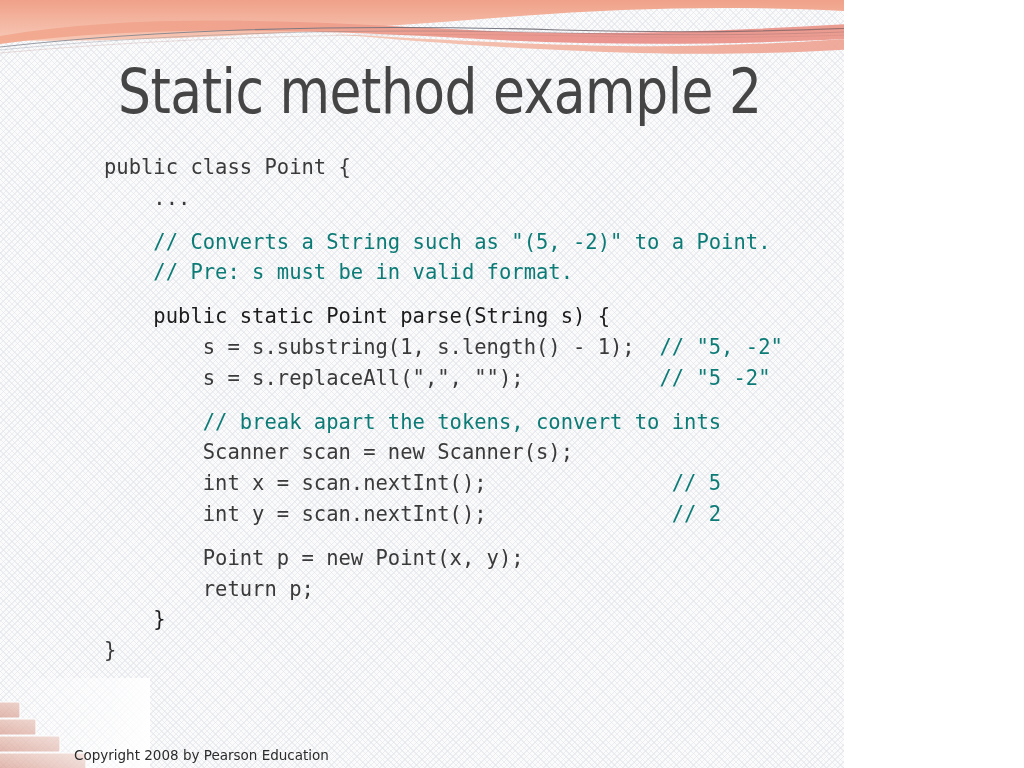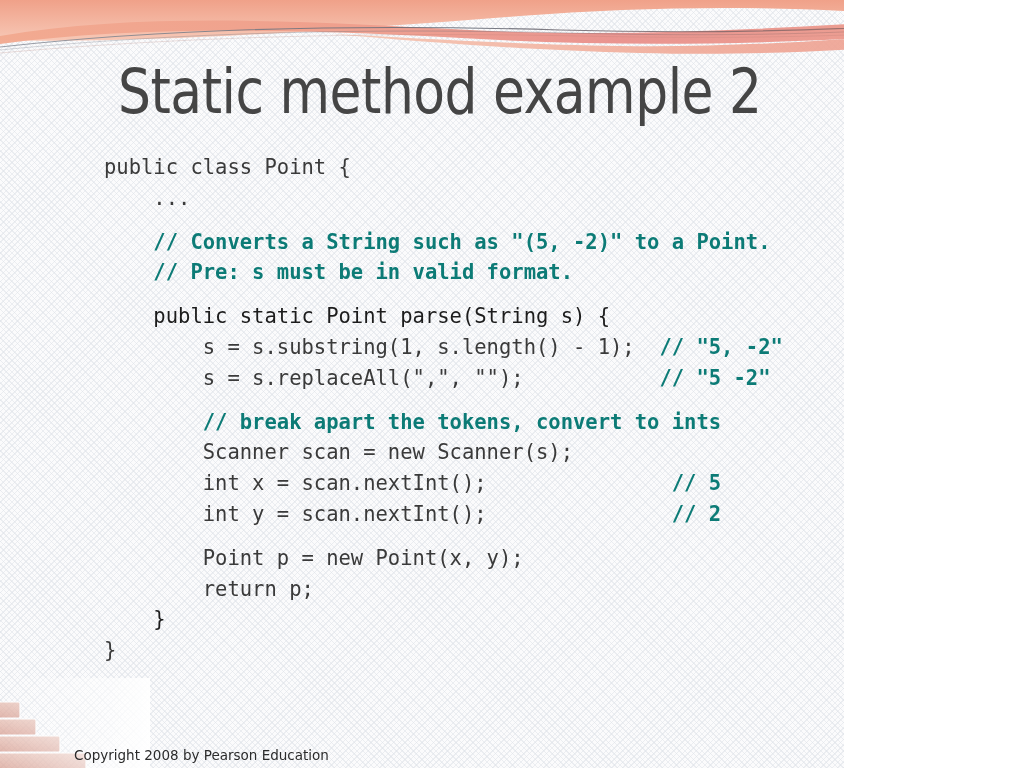--- a/index.html
+++ b/index.html
@@ -75,21 +75,21 @@
     line-height: 30.8px;
     color: #3a3a3a;
     white-space: pre;
     margin-left: 24px;
   }
   .code-line {
     height: 30.8px;
     white-space: pre;
   }
   .code-line.gap { height: 13px; }
-  .cmt   { color: #0c7b76; font-weight: bold; }
+  .cmt   { color: #0c7b76; font-weight: normal; }
   .bold  { color: #1c1c1c; font-weight: normal; }
   .plain { color: #3a3a3a; font-weight: normal; }
 
   
   #bricks {
     position: absolute;
     left: 0;
     bottom: 0;
     width: 150px;
     height: 90px;

